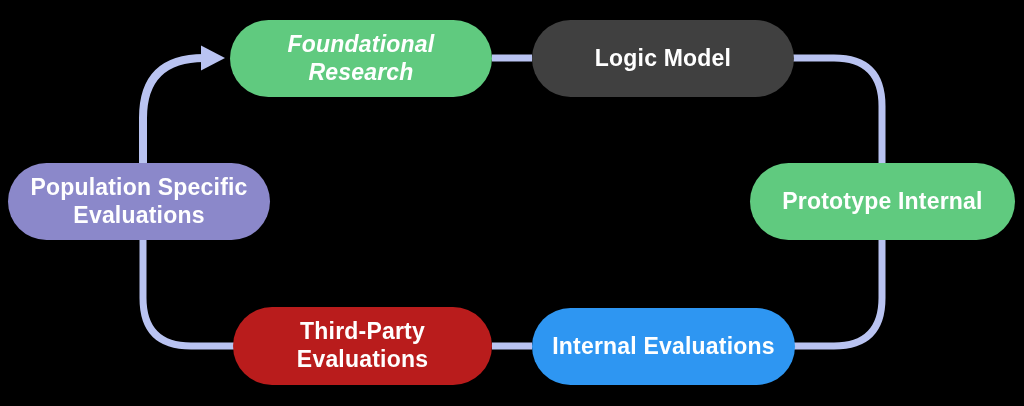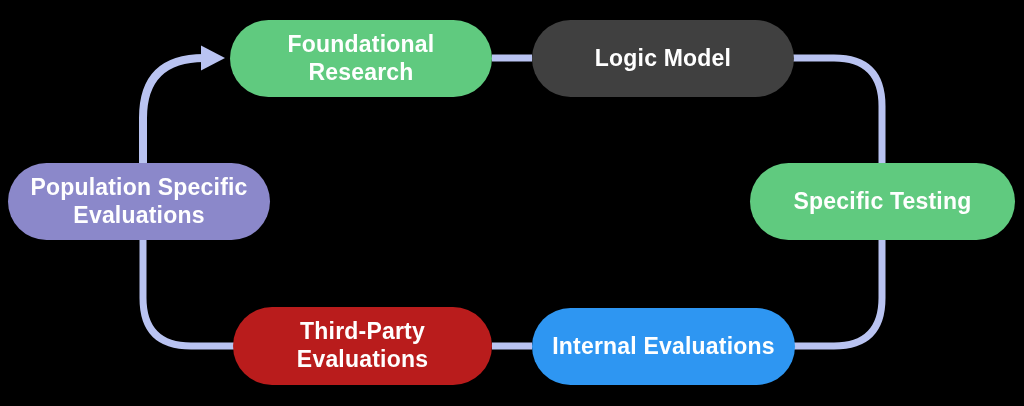--- a/index.html
+++ b/index.html
@@ -70,31 +70,31 @@
 
     <path class="line" d="M 793 58 L 834 58 Q 882 58 882 106 L 882 165" style="stroke: rgb(185, 195, 241);"></path>
 
     <path class="line" d="M 882 238 L 882 298 Q 882 346 834 346 L 794 346" style="stroke: rgb(185, 195, 241);"></path>
 
     <path class="line" d="M 532 346 L 492 346" style="stroke: rgb(185, 195, 241);"></path>
 
     <path class="line" d="M 234 346 L 191 346 Q 143 346 143 298 L 143 239" style="stroke: rgb(185, 195, 241);"></path>
   </svg>
 
-  <div class="node n-foundational" style="background: rgb(96, 202, 127);">
+  <div class="node n-foundational" style="background: rgb(96, 202, 127); font-style: italic;">
     <span class="label">Foundational
 Research</span>
   </div>
 
   <div class="node n-logic" style="background: #404040;">
     <span class="label">Logic Model</span>
   </div>
 
   <div class="node n-prototype" style="background: rgb(96, 202, 127);">
-    <span class="label">Specific Testing</span>
+    <span class="label">Prototype Internal</span>
   </div>
 
   <div class="node n-internal" style="background: rgb(46, 150, 242);">
     <span class="label">Internal Evaluations</span>
   </div>
 
   <div class="node n-thirdparty" style="background: #b91c1c;">
     <span class="label">Third-Party
 Evaluations</span>
   </div>

